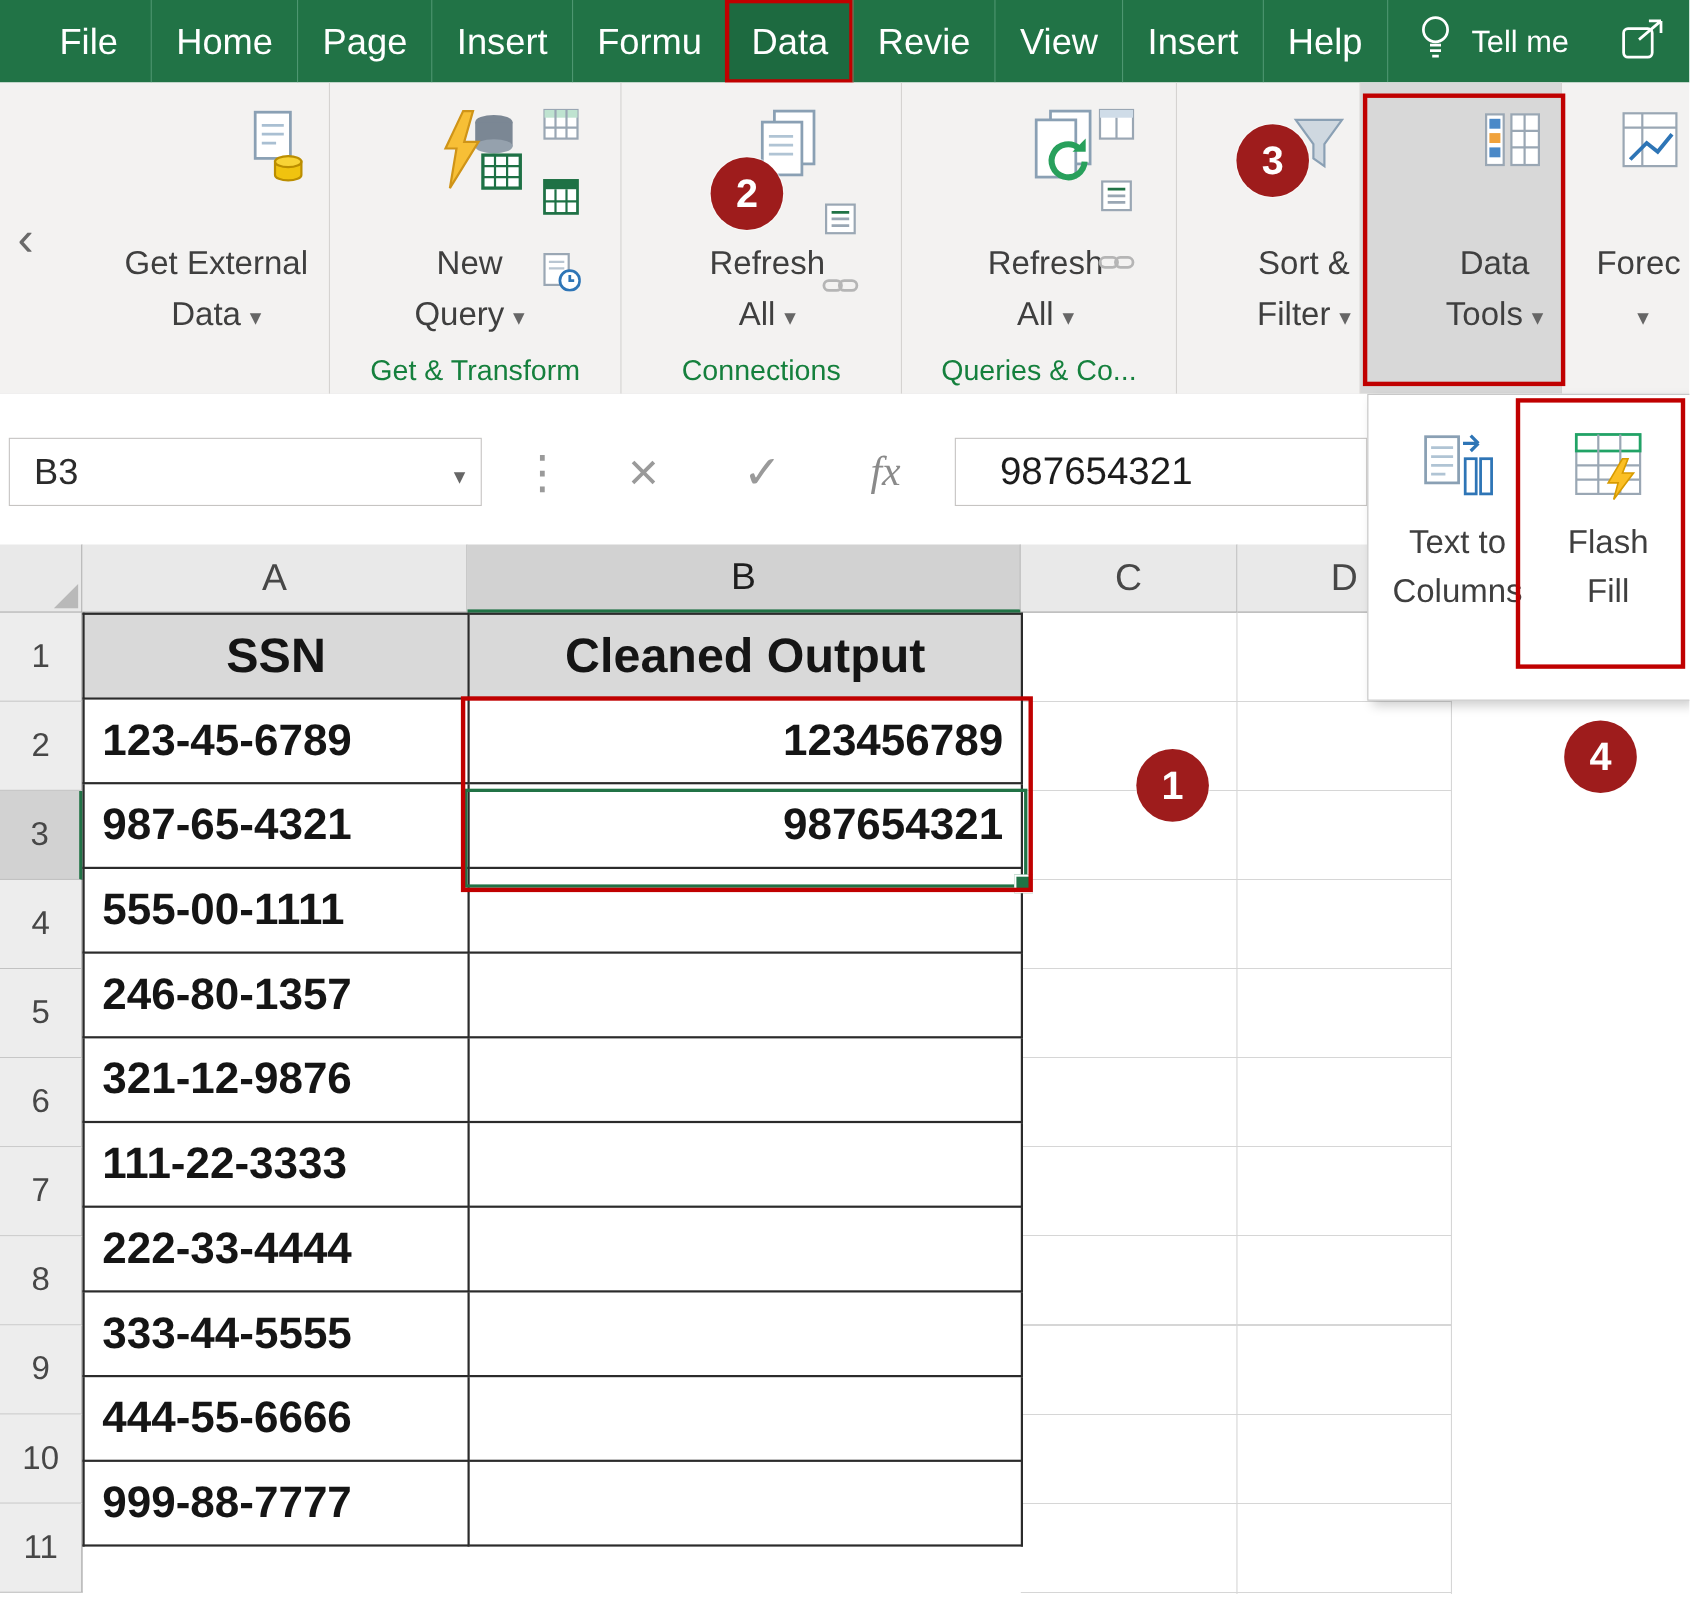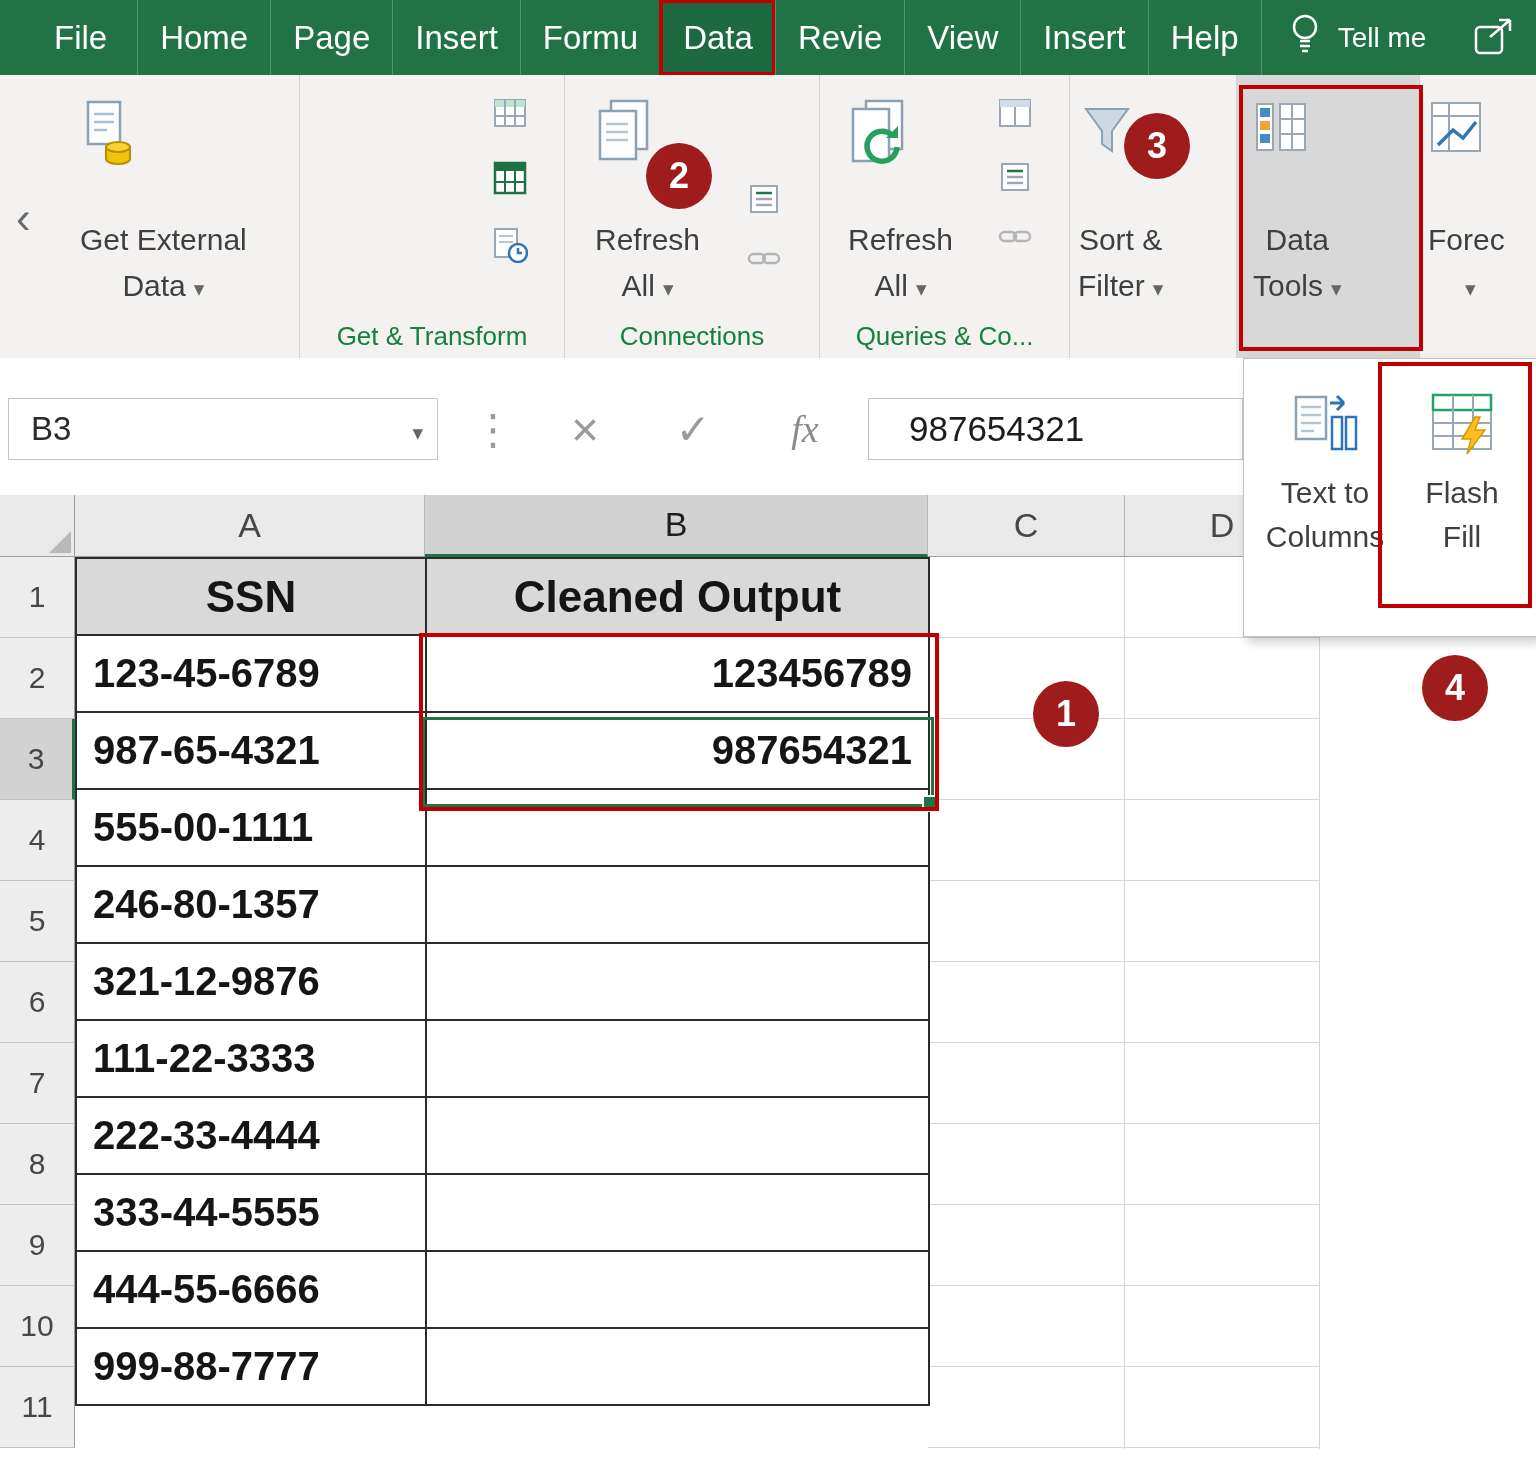--- a/index.html
+++ b/index.html
@@ -16,21 +16,21 @@
   .tellme{display:flex;align-items:center;gap:16px;padding:0 26px;font-size:28px;}
   .share{margin-left:auto;display:flex;align-items:center;padding:0 18px;}
 
   
   .ribbon{position:absolute;top:75px;left:0;width:100%;height:283px;background:#f3f2f1;
           border-bottom:1px solid #d8d6d4;}
   .collapse{position:absolute;left:16px;top:118px;font-size:44px;color:#6a6a6a;}
   .collapse::after{content:"‹";}
   .rgroup{position:absolute;top:0;height:283px;border-right:1px solid #d5d3d1;box-sizing:border-box;}
   .glabel{position:absolute;bottom:6px;width:100%;text-align:center;font-size:26px;color:#15803d;}
-  .bigbtn{position:absolute;top:18px;display:flex;flex-direction:column;align-items:flex-start;cursor:pointer;}
+  .bigbtn{position:absolute;top:18px;display:flex;flex-direction:column;align-items:flex-end;cursor:pointer;}
   .bicon{height:118px;display:flex;align-items:flex-start;justify-content:center;padding-top:6px;}
   .blabel{font-size:30px;color:#3f3f3f;text-align:center;line-height:46px;}
   .chev::after{content:"▾";font-size:21px;color:#666;margin-left:8px;}
   .smallcol{position:absolute;display:flex;flex-direction:column;align-items:center;gap:28px;}
   .grp-datatools{background:#d8d8d8;}
 
   .hlbox{position:absolute;border:4px solid #c00000;z-index:50;}
   #hl-data-tools{left:1239px;top:85px;width:176px;height:258px;}
   #hl-flash{left:1378px;top:362px;width:146px;height:238px;}
   #hl-cells{left:419px;top:633px;width:512px;height:170px;}
@@ -146,20 +146,37 @@
               <path d="M26 48 h24 v12 a12 5 0 0 1 -24 0 z" fill="#f0c30f" stroke="#bb8e00" stroke-width="2"></path>
               <ellipse cx="38" cy="48" rx="12" ry="5" fill="#f8d335" stroke="#bb8e00" stroke-width="2"></ellipse>
             </svg>
         </span>
         <span class="blabel"><span>Get External</span><br>
           <span>Data</span><span class="chev"></span></span>
       </div>
     </div>
 
     <div class="rgroup" style="left:300px;width:265px;">
+      <div class="bigbtn" style="left:22px;width:155px;">
+        <span class="bicon">
+          <svg width="80" height="76" viewBox="0 0 80 76">
+              <ellipse cx="52" cy="12" rx="17" ry="6.5" fill="#7b8794"></ellipse>
+              <rect x="35" y="12" width="34" height="22" fill="#7b8794"></rect>
+              <ellipse cx="52" cy="34" rx="17" ry="6.5" fill="#95a1ad"></ellipse>
+              <path d="M24 2 L8 36 h10 L12 72 L38 30 H25 L33 2 z" fill="#f7bf36" stroke="#cf9418" stroke-width="2"></path>
+              <rect x="42" y="42" width="34" height="30" fill="#fff" stroke="#1e7145" stroke-width="3"></rect>
+              <line x1="42" y1="52" x2="76" y2="52" stroke="#1e7145" stroke-width="2"></line>
+              <line x1="42" y1="62" x2="76" y2="62" stroke="#1e7145" stroke-width="2"></line>
+              <line x1="53" y1="42" x2="53" y2="72" stroke="#1e7145" stroke-width="2"></line>
+              <line x1="64" y1="42" x2="64" y2="72" stroke="#1e7145" stroke-width="2"></line>
+            </svg>
+        </span>
+        <span class="blabel"><span>New</span><br>
+          <span>Query</span><span class="chev"></span></span>
+      </div>
       <div class="smallcol" style="left:192px;top:22px;">
         <span><svg width="34" height="32" viewBox="0 0 34 32">
               <rect x="2" y="3" width="30" height="26" fill="#fff" stroke="#9aa7b4" stroke-width="2"></rect>
               <rect x="2" y="3" width="30" height="7" fill="#bfe3d0"></rect>
               <line x1="12" y1="3" x2="12" y2="29" stroke="#9aa7b4" stroke-width="2"></line>
               <line x1="22" y1="3" x2="22" y2="29" stroke="#9aa7b4" stroke-width="2"></line>
               <line x1="2" y1="19" x2="32" y2="19" stroke="#9aa7b4" stroke-width="2"></line>
             </svg></span>
         <span><svg width="34" height="34" viewBox="0 0 34 34">
               <rect x="2" y="2" width="30" height="30" fill="#fff" stroke="#1e7145" stroke-width="2.5"></rect>

